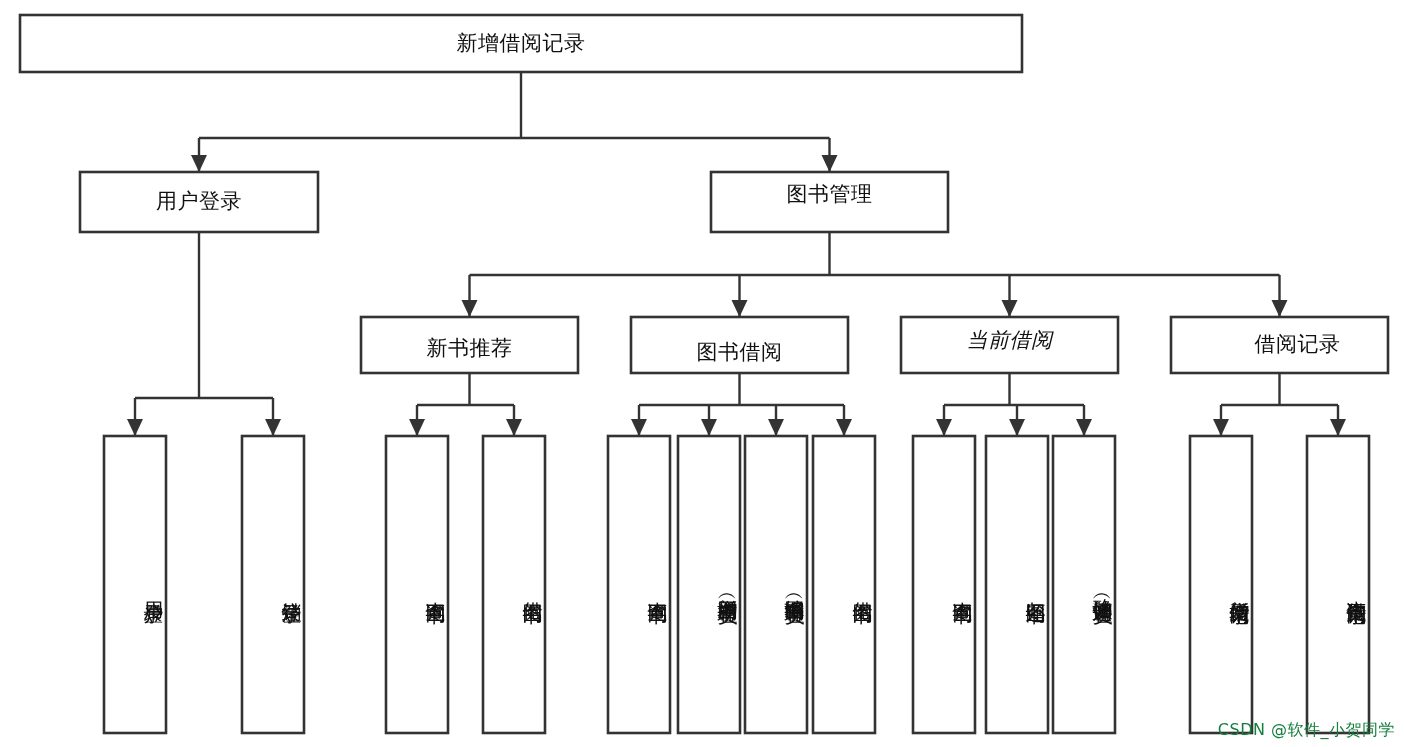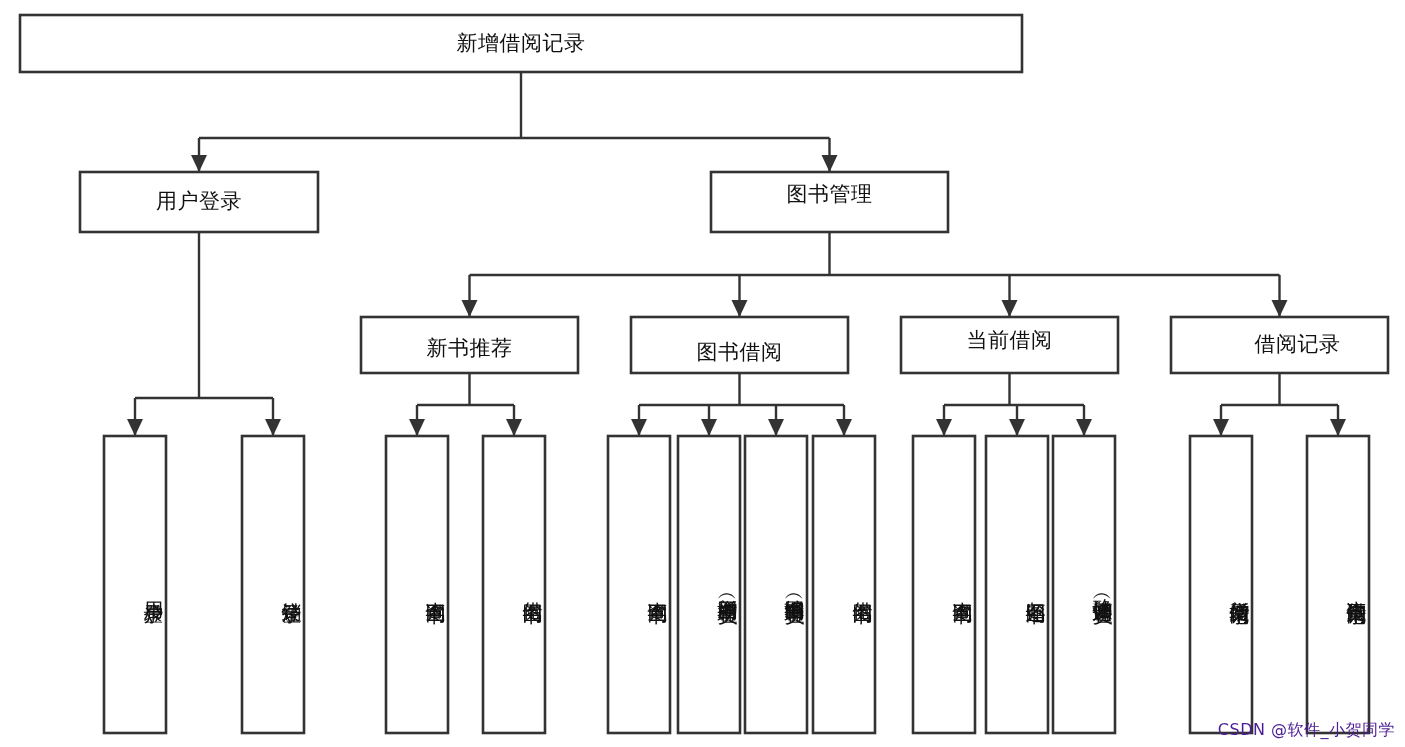--- a/index.html
+++ b/index.html
@@ -62,21 +62,21 @@
     letter-spacing: 1px;
     align-items: flex-start;
     justify-content: center;
     padding-top: 6px;
   }
   .watermark {
     position: absolute;
     right: 10px;
     bottom: 6px;
     font-size: 16px;
-    color: #4c1d95;
+    color: #15803d;
     letter-spacing: 0.5px;
     white-space: nowrap;
   }
 </style>
 </head>
 <body>
 
 <div id="diagram-root">
 
   <svg class="canvas" id="diagram-svg" viewBox="0 0 1405 747" xmlns="http://www.w3.org/2000/svg">
@@ -157,21 +157,21 @@
         <rect x="1307" y="436" width="62" height="297" class="node-rect"></rect>
       </g>
   </svg>
 
   <div id="labels-layer">
       <div class="node-label horizontal" style="left: 20px; top: 15px; width: 1002px; height: 57px;">新增借阅记录</div>
       <div class="node-label horizontal" style="left: 80px; top: 172px; width: 238px; height: 60px;">用户登录</div>
       <div class="node-label horizontal" style="left: 711px; top: 172px; width: 237px; height: 46px; text-align: center;">图书管理</div>
       <div class="node-label horizontal" style="left: 361px; top: 317px; width: 217px; height: 64px;">新书推荐</div>
       <div class="node-label horizontal" style="left: 631px; top: 317px; width: 217px; height: 72px;">图书借阅</div>
-      <div class="node-label horizontal" style="left: 901px; top: 317px; width: 217px; height: 48px;">当前借阅</div>
+      <div class="node-label horizontal" style="left: 901px; top: 317px; width: 217px; height: 48px; font-style: italic;">当前借阅</div>
       <div class="node-label horizontal" style="left: 1171px; top: 317px; width: 217px; height: 56px; padding-left: 36px;">借阅记录</div>
       <div class="node-label vertical" style="left: 104px; top: 436px; width: 62px; height: 297px;">用户登录</div>
       <div class="node-label vertical" style="left: 242px; top: 436px; width: 62px; height: 297px;">注销登录</div>
       <div class="node-label vertical" style="left: 386px; top: 436px; width: 62px; height: 297px;">查询图书</div>
       <div class="node-label vertical" style="left: 483px; top: 436px; width: 62px; height: 297px;">借阅图书</div>
       <div class="node-label vertical" style="left: 608px; top: 436px; width: 62px; height: 297px;">查询图书</div>
       <div class="node-label vertical" style="left: 678px; top: 436px; width: 62px; height: 297px;">新增图书（管理员）</div>
       <div class="node-label vertical" style="left: 745px; top: 436px; width: 62px; height: 297px;">编辑图书（管理员）</div>
       <div class="node-label vertical" style="left: 813px; top: 436px; width: 62px; height: 297px;">借阅图书</div>
       <div class="node-label vertical" style="left: 913px; top: 436px; width: 62px; height: 297px;">查询图书</div>

